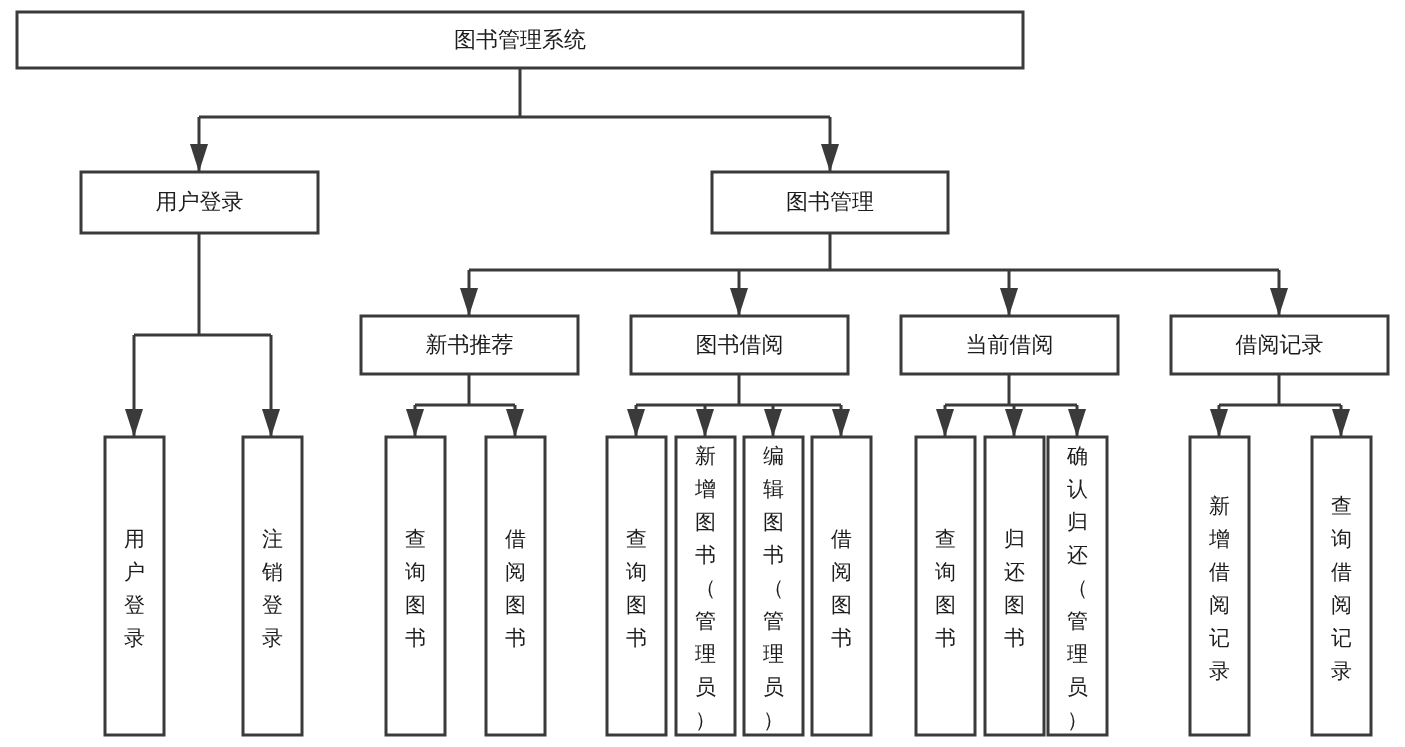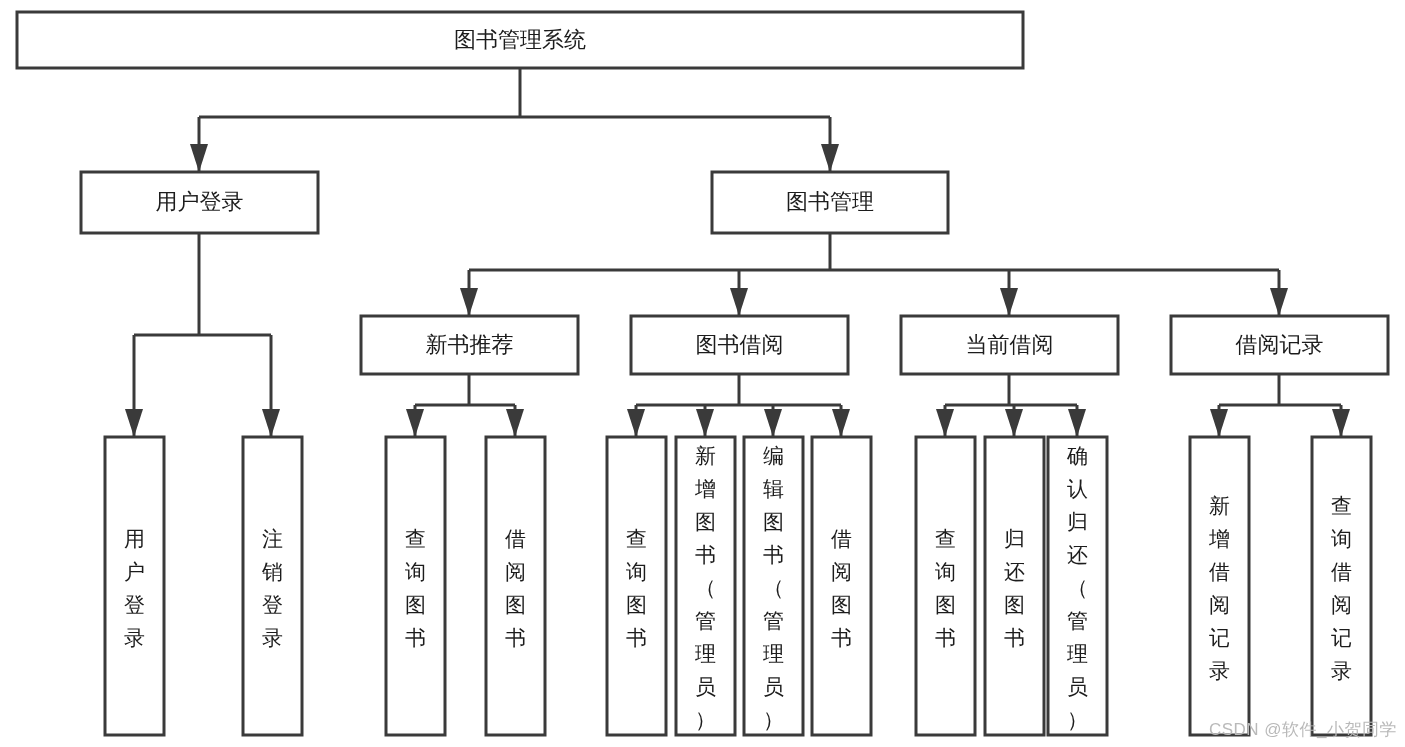--- a/index.html
+++ b/index.html
@@ -206,14 +206,13 @@
         <g>
           <rect x="1190" y="437" width="59" height="298" class="node-box" rx="0"></rect>
           <text x="1219.5" y="0" class="node-label-v"><tspan x="1219.5" y="512.74">新</tspan><tspan x="1219.5" y="545.74">增</tspan><tspan x="1219.5" y="578.74">借</tspan><tspan x="1219.5" y="611.74">阅</tspan><tspan x="1219.5" y="644.74">记</tspan><tspan x="1219.5" y="677.74">录</tspan></text>
         </g>
         <g>
           <rect x="1312" y="437" width="59" height="298" class="node-box" rx="0"></rect>
           <text x="1341.5" y="0" class="node-label-v"><tspan x="1341.5" y="512.74">查</tspan><tspan x="1341.5" y="545.74">询</tspan><tspan x="1341.5" y="578.74">借</tspan><tspan x="1341.5" y="611.74">阅</tspan><tspan x="1341.5" y="644.74">记</tspan><tspan x="1341.5" y="677.74">录</tspan></text>
         </g>
       </g>
   </svg>
-  <div class="watermark-text">CSDN @软件_小贺同学</div>
 </div>
 
 </body></html>

